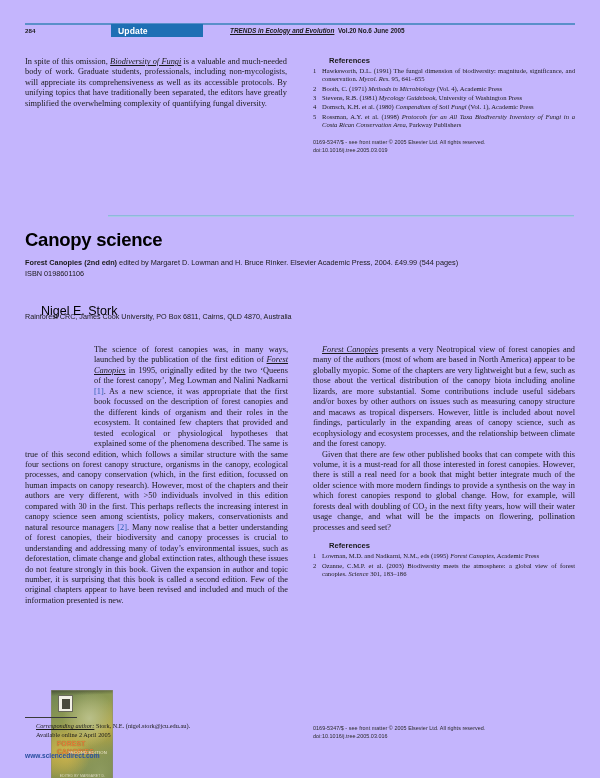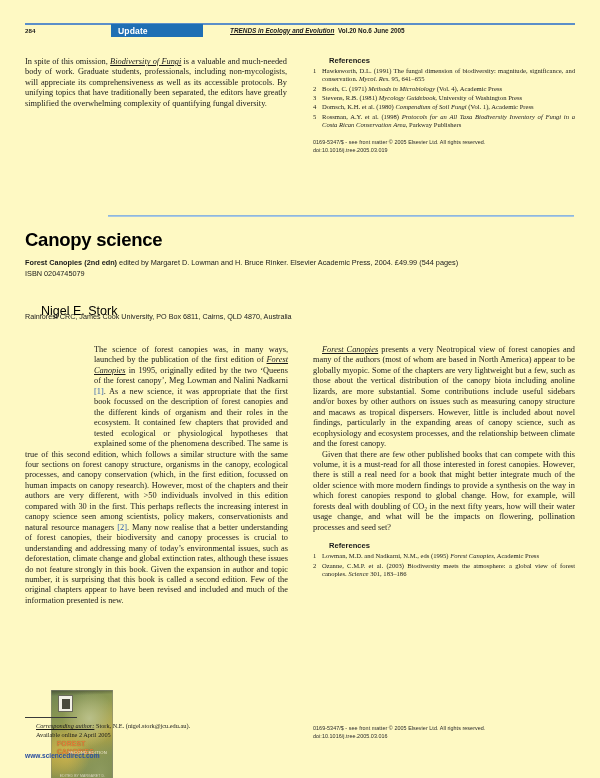--- a/index.html
+++ b/index.html
@@ -4,21 +4,21 @@
 <style>
   html, body {
     margin: 0;
     padding: 0;
     background: #ffffff;
   }
   .page {
     position: relative;
     width: 600px;
     height: 778px;
-    background: #fef9c3;
+    background: #c4b5fd;
     overflow: hidden;
     font-family: "Liberation Serif", serif;
     color: #1a1a1a;
   }
 
   
   .masthead {
     position: absolute;
     left: 25px;
     top: 23px;
@@ -324,21 +324,21 @@
       <div>0169-5347/$ - see front matter © 2005 Elsevier Ltd. All rights reserved.</div>
       <div>doi:10.1016/j.tree.2005.03.019</div>
     </div>
   </div>
 
   <div class="opener-rule"></div>
   <h1 class="article-title">Canopy science</h1>
 
   <div class="book-meta">
     <b>Forest Canopies</b><b> </b><b>(2nd edn)</b><span> edited by Margaret D. Lowman and H. Bruce Rinker. Elsevier Academic Press, 2004. £49.99 (544 pages)</span><br>
-    <span>ISBN 0204745079</span>
+    <span>ISBN 0198601106</span>
   </div>
 
   <h2 class="author-name">Nigel E. Stork</h2>
   <div class="affiliation">Rainforest CRC, James Cook University, PO Box 6811, Cairns, QLD 4870, Australia</div>
 
   <div class="left-body">
     <div class="cover-float">
       <div class="cover">
         <div class="cover-logo"></div>
         <div class="cover-title">FOREST CANOPIES</div>

